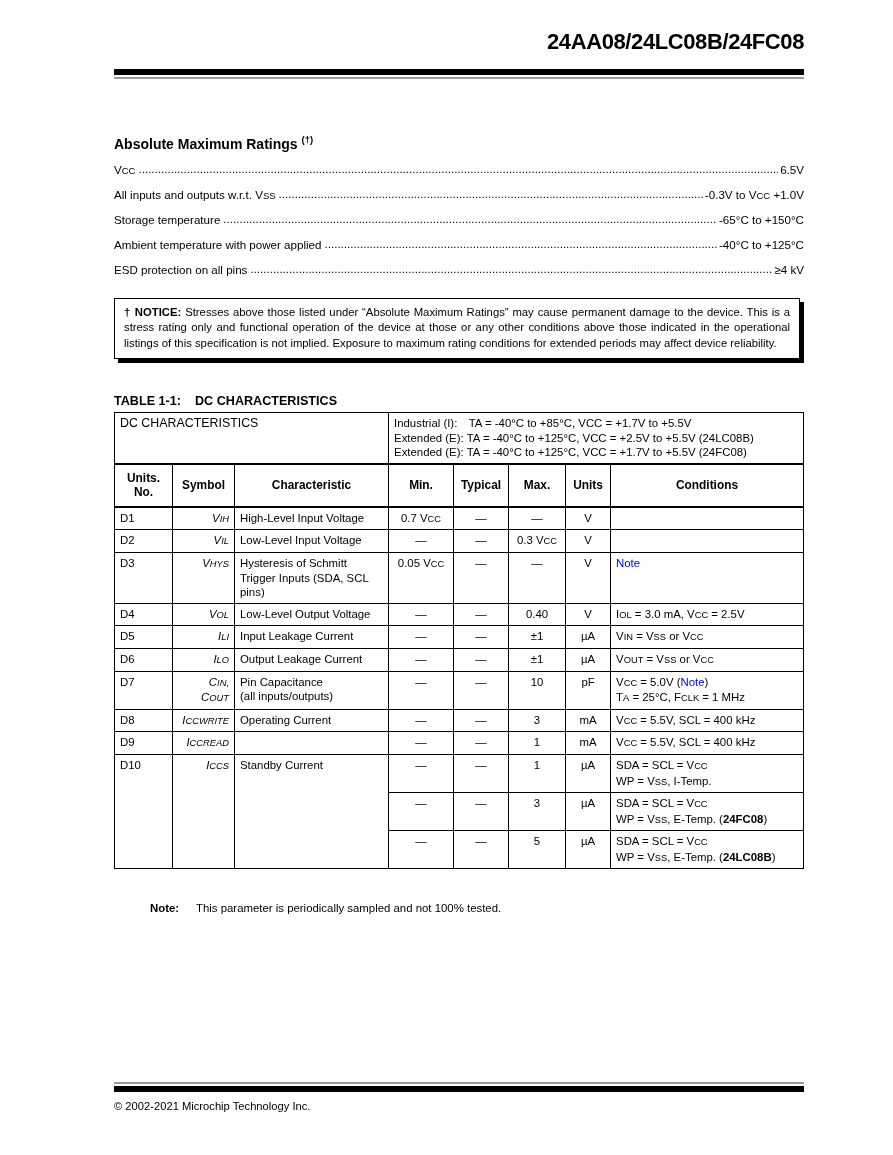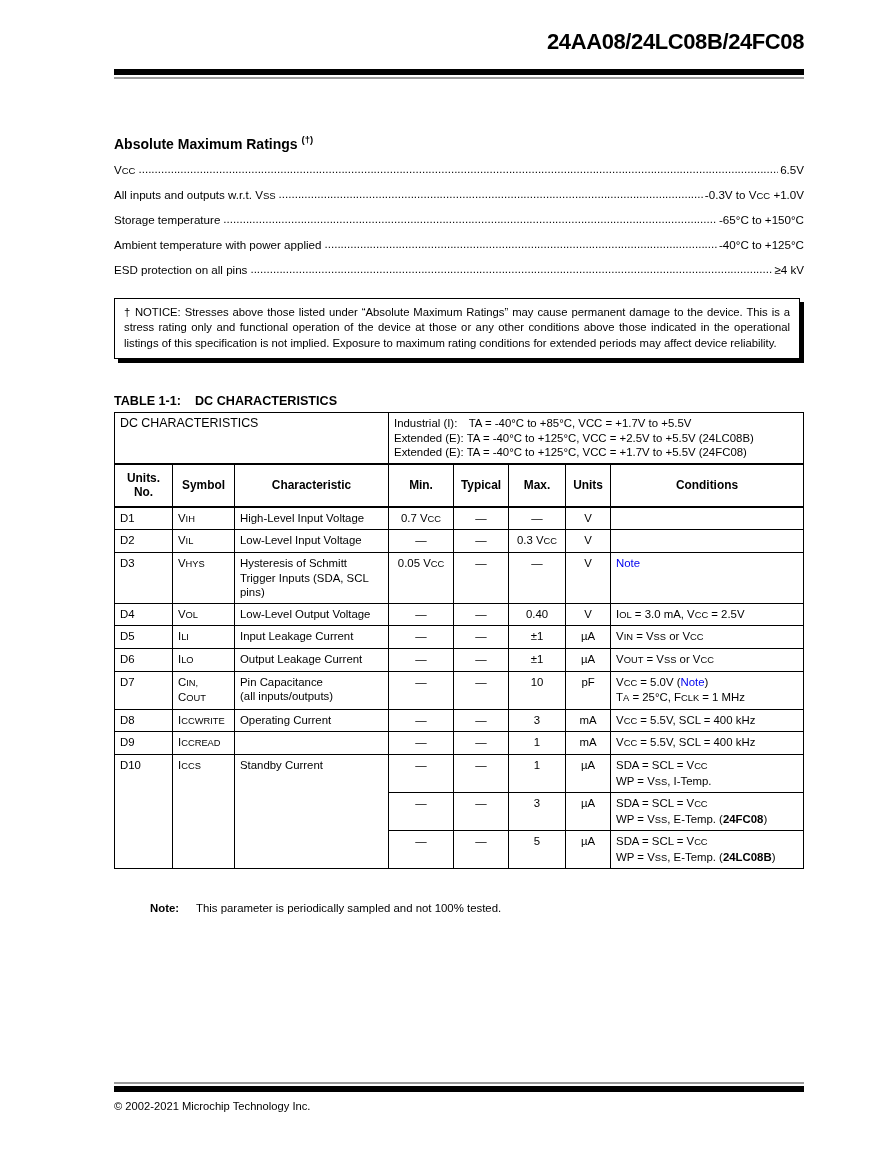--- a/index.html
+++ b/index.html
@@ -133,21 +133,21 @@
   }
   .notice-shadow-b {
     position: absolute;
     left: 4px;
     bottom: -4px;
     width: 100%;
     height: 4px;
     background: #000000;
     z-index: 1;
   }
-  .notice-box b { font-weight: normal; }
+  .notice-box b { font-weight: bold; }
 
   
   .table-caption {
     position: absolute;
     left: 114px;
     top: 394px;
     font-size: 12.6px;
     font-weight: bold;
   }
   .table-caption .cap-num { display: inline-block; width: 81px; }
@@ -198,21 +198,21 @@
   .c-symbol { width: 62px; }
   .c-char   { width: 154px; }
   .c-min    { width: 65px; }
   .c-typ    { width: 55px; }
   .c-max    { width: 57px; }
   .c-units  { width: 45px; }
   .c-cond   { width: 193px; }
 
   .ctr { text-align: center; }
   .lft { text-align: left; }
-  td.sym { text-align: left; }
+  td.sym { text-align: right; font-style: italic; }
   .note-link { color: #0000ee; font-weight: normal; margin-top: 13px; }
   .strong { font-weight: bold; }
 
   
   .table-note {
     position: absolute;
     left: 142px;
     top: 902px;
     font-size: 11.4px;
     padding-left: 8px;

